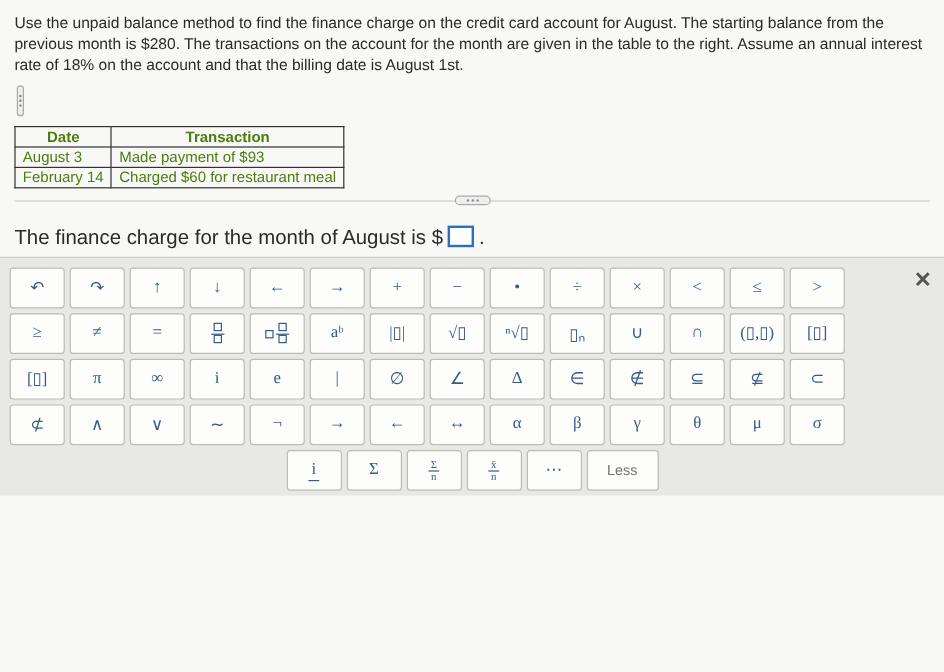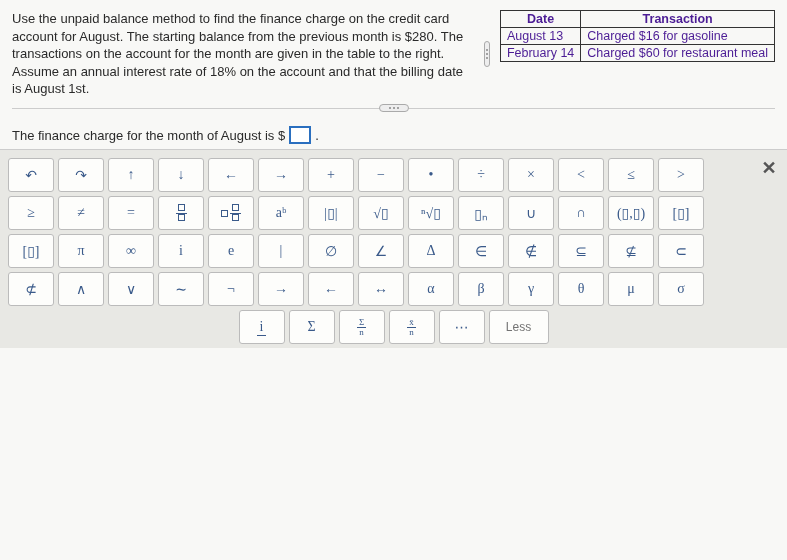--- a/index.html
+++ b/index.html
@@ -13,20 +13,21 @@
     overflow: hidden;
     position: relative;
   }
   .content-area {
     padding: 10px 12px 4px 12px;
   }
   .top-section {
     display: flex;
     gap: 8px;
     align-items: flex-start;
+    flex-direction: column;
   }
   .problem-text {
     flex: 1;
     line-height: 1.35;
     font-size: 13px;
     color: #2a2a2a;
     padding-right: 6px;
   }
   .splitter-v {
     width: 10px;
@@ -39,21 +40,21 @@
   }
   .v-handle {
     width:6px;height:26px;border:1px solid #aaa;border-radius:3px;
     background:#eee;
     display:flex;flex-direction:column;justify-content:center;align-items:center;gap:2px;
   }
   .v-handle span{width:2px;height:2px;background:#888;border-radius:50%;}
   .trans-table {
     border-collapse: collapse;
     font-size: 12.5px;
-    color:#4c1d95;
+    color:#4d7c0f;
   }
   .trans-table th, .trans-table td {
     border: 1px solid #333;
     padding: 1px 6px;
     text-align: left;
     white-space: nowrap;
   }
   .trans-table th {
     font-weight: bold;
     text-align: center;
@@ -65,21 +66,21 @@
     border-top:1px solid #ccc;
     position:relative;
   }
   .h-handle{
     position:absolute;top:-5px;
     width:30px;height:8px;border:1px solid #aaa;border-radius:4px;background:#eee;
     display:flex;align-items:center;justify-content:center;gap:2px;
   }
   .h-handle span{width:2px;height:2px;background:#888;border-radius:50%;}
   .answer-section {
-    font-size: 13px;
+    font-size: 17px;
     line-height:1.5;
     color:#2a2a2a;
   }
   .answer-line { display:flex; align-items:center; gap:4px; flex-wrap:wrap;}
   .ans-input {
     width: 22px; height: 18px;
     border: 2px solid #2a6fbf;
     background: #fff;
     display:inline-block;
     vertical-align:middle;
@@ -146,22 +147,22 @@
           <span></span>
         </div>
     </div>
     <table class="trans-table">
       <tbody>
           <tr>
         <th>Date</th>
         <th>Transaction</th>
       </tr>
       <tr>
-            <td>August 13</td>
-            <td>Charged $16 for gasoline</td>
+            <td>August 3</td>
+            <td>Made payment of $93</td>
           </tr>
       <tr>
             <td>February 14</td>
             <td>Charged $60 for restaurant meal</td>
           </tr>
     </tbody>
       </table>
   </div>
 
   <div class="h-split">

